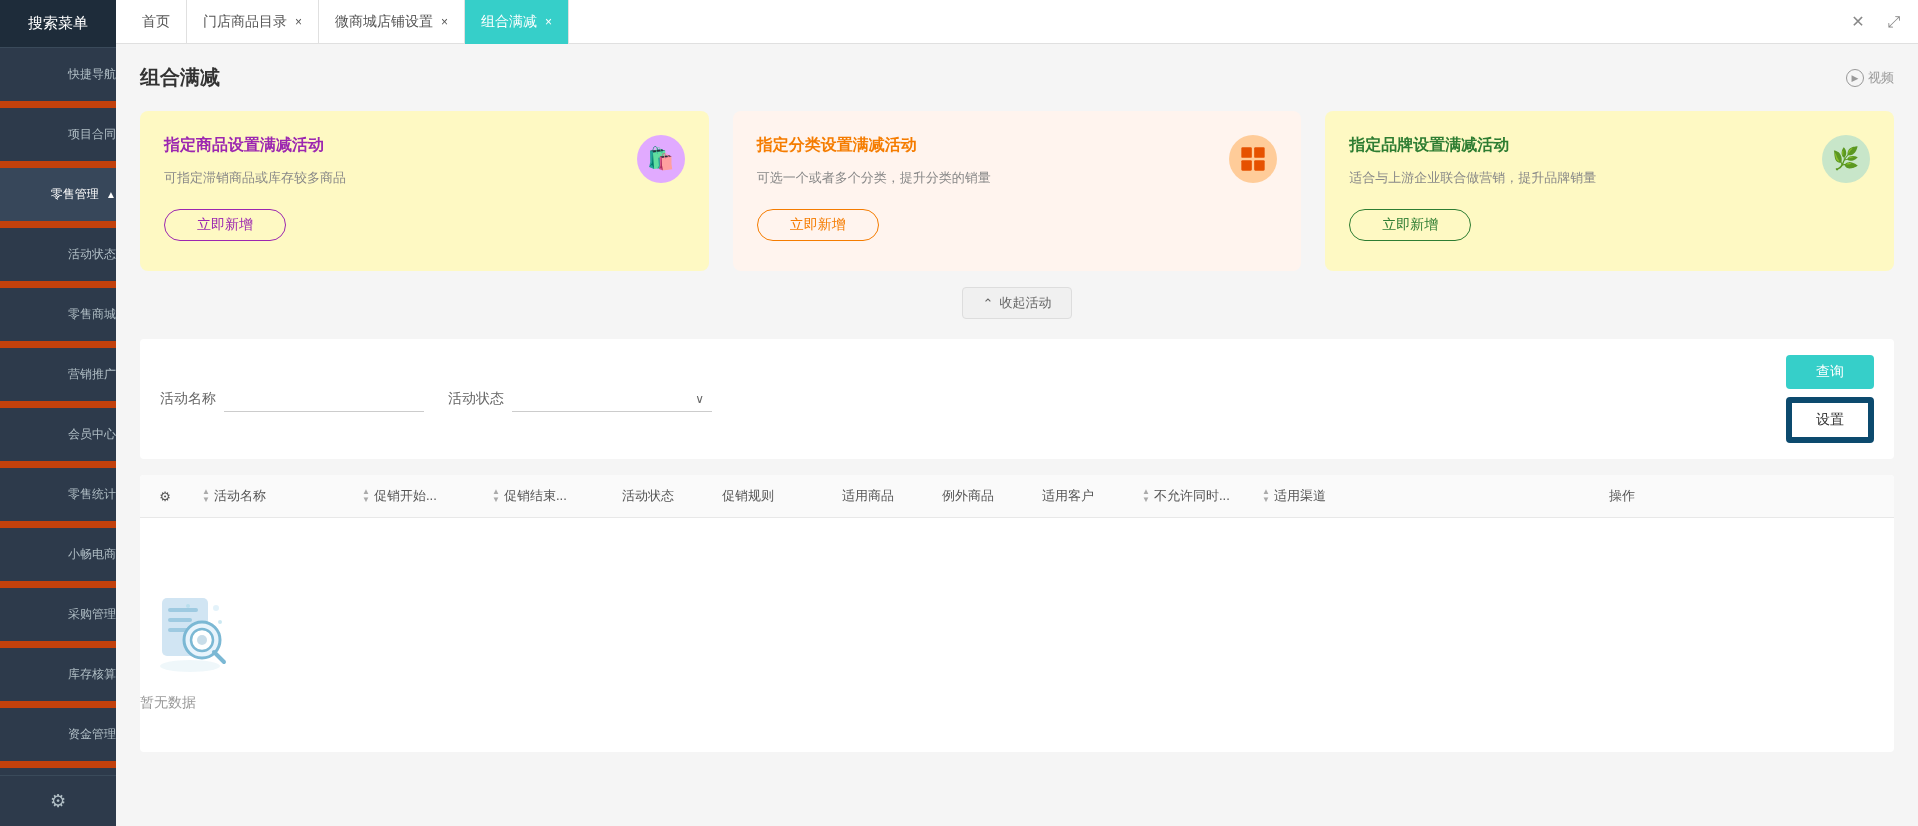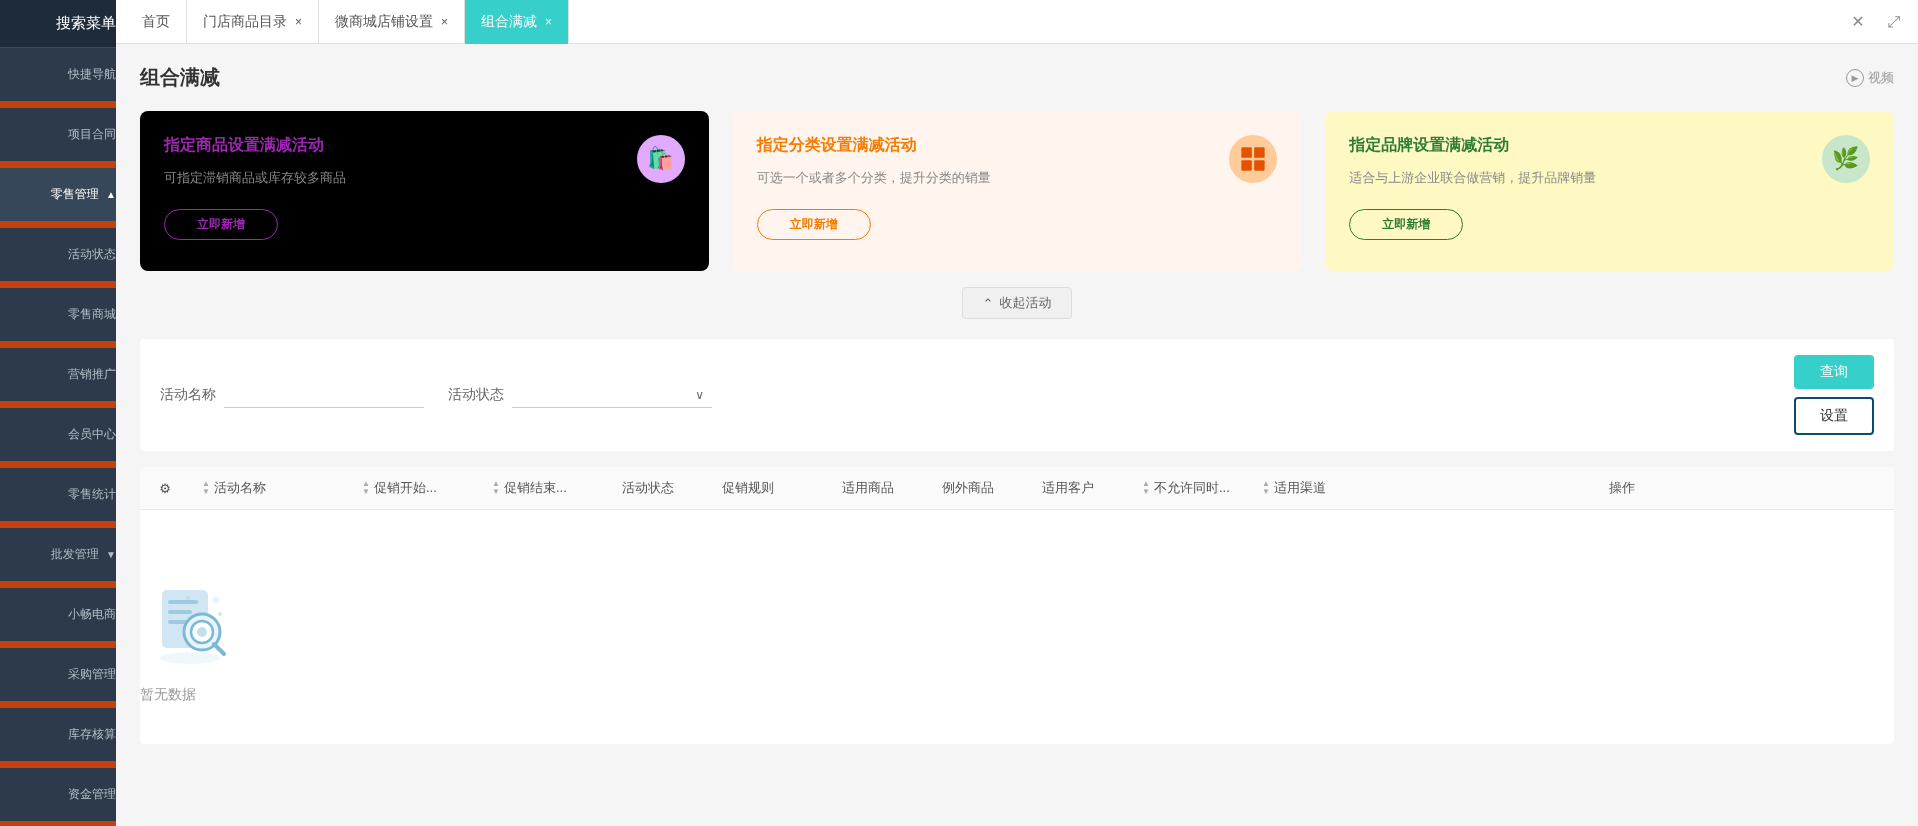--- a/index.html
+++ b/index.html
@@ -12,21 +12,21 @@
       color: #ccc;
       display: flex;
       flex-direction: column;
       flex-shrink: 0;
       height: 100%;
       overflow: hidden;
     }
     .sidebar-top {
       background: #1e2c3a;
       padding: 14px 0;
-      text-align: right;
+      text-align: center;
       color: #fff;
       font-size: 15px;
       cursor: pointer;
       border-bottom: 1px solid #3a4a5a;
     }
     .sidebar-item {
       padding: 18px 0;
       text-align: right;
       font-size: 12px;
       color: #b0bec5;
@@ -159,21 +159,21 @@
       gap: 24px;
       margin-bottom: 16px;
     }
     .card {
       flex: 1;
       border-radius: 8px;
       padding: 24px 24px 20px 24px;
       position: relative;
       min-height: 160px;
     }
-    .card-purple { background: #000000; }
+    .card-purple { background: #fef9c3; }
     .card-orange { background: #fff4ee; }
     .card-green { background: #fef9c3; }
 
     .card-title {
       font-size: 16px;
       font-weight: bold;
       margin-bottom: 12px;
     }
     .card-purple .card-title { color: #9c27b0; }
     .card-orange .card-title { color: #f57c00; }
@@ -199,25 +199,24 @@
       font-size: 22px;
     }
     .card-purple .card-icon { background: #e1aaff; color: #7b1fa2; }
     .card-orange .card-icon { background: #ffcc99; color: #e65100; }
     .card-green .card-icon { background: #c8e6c9; color: #2e7d32; }
 
     .card-btn {
       display: inline-block;
       padding: 6px 32px;
       border-radius: 20px;
-      font-size: 12px;
+      font-size: 14px;
       cursor: pointer;
       background: transparent;
       text-align: center;
-      font-weight: bold;
     }
     .card-purple .card-btn { border: 1.5px solid #9c27b0; color: #9c27b0; }
     .card-orange .card-btn { border: 1.5px solid #f57c00; color: #f57c00; }
     .card-green .card-btn { border: 1.5px solid #2e7d32; color: #2e7d32; }
 
     
     .collapse-row {
       display: flex;
       justify-content: center;
       margin-bottom: 20px;
@@ -289,21 +288,21 @@
       color: #fff;
       border: none;
       border-radius: 4px;
       padding: 8px 24px;
       font-size: 14px;
       cursor: pointer;
     }
     .btn-setting {
       background: #fff;
       color: #333;
-      border: 2px solid #0c4a6e;
+      border: 6px solid #0c4a6e;
       border-radius: 4px;
       padding: 8px 24px;
       font-size: 14px;
       cursor: pointer;
     }
     .filter-buttons {
       display: flex;
       flex-direction: column;
       gap: 8px;
     }
@@ -391,23 +390,20 @@
   </div>
   <div class="sidebar-item" style="padding-left:20px;">
     <span>营销推广</span>
   </div>
   <div class="sidebar-item" style="padding-left:8px;">
     <span>会员中心</span>
   </div>
   <div class="sidebar-item" style="padding-left:20px;">
     <span>零售统计</span>
   </div>
-  <div class="sidebar-item has-arrow-down">
-    <span>批发管理</span>
-  </div>
   <div class="sidebar-item">
     <span>小畅电商</span>
   </div>
   <div class="sidebar-item">
     <span>采购管理</span>
   </div>
   <div class="sidebar-item">
     <span>库存核算</span>
   </div>
   <div class="sidebar-item">

